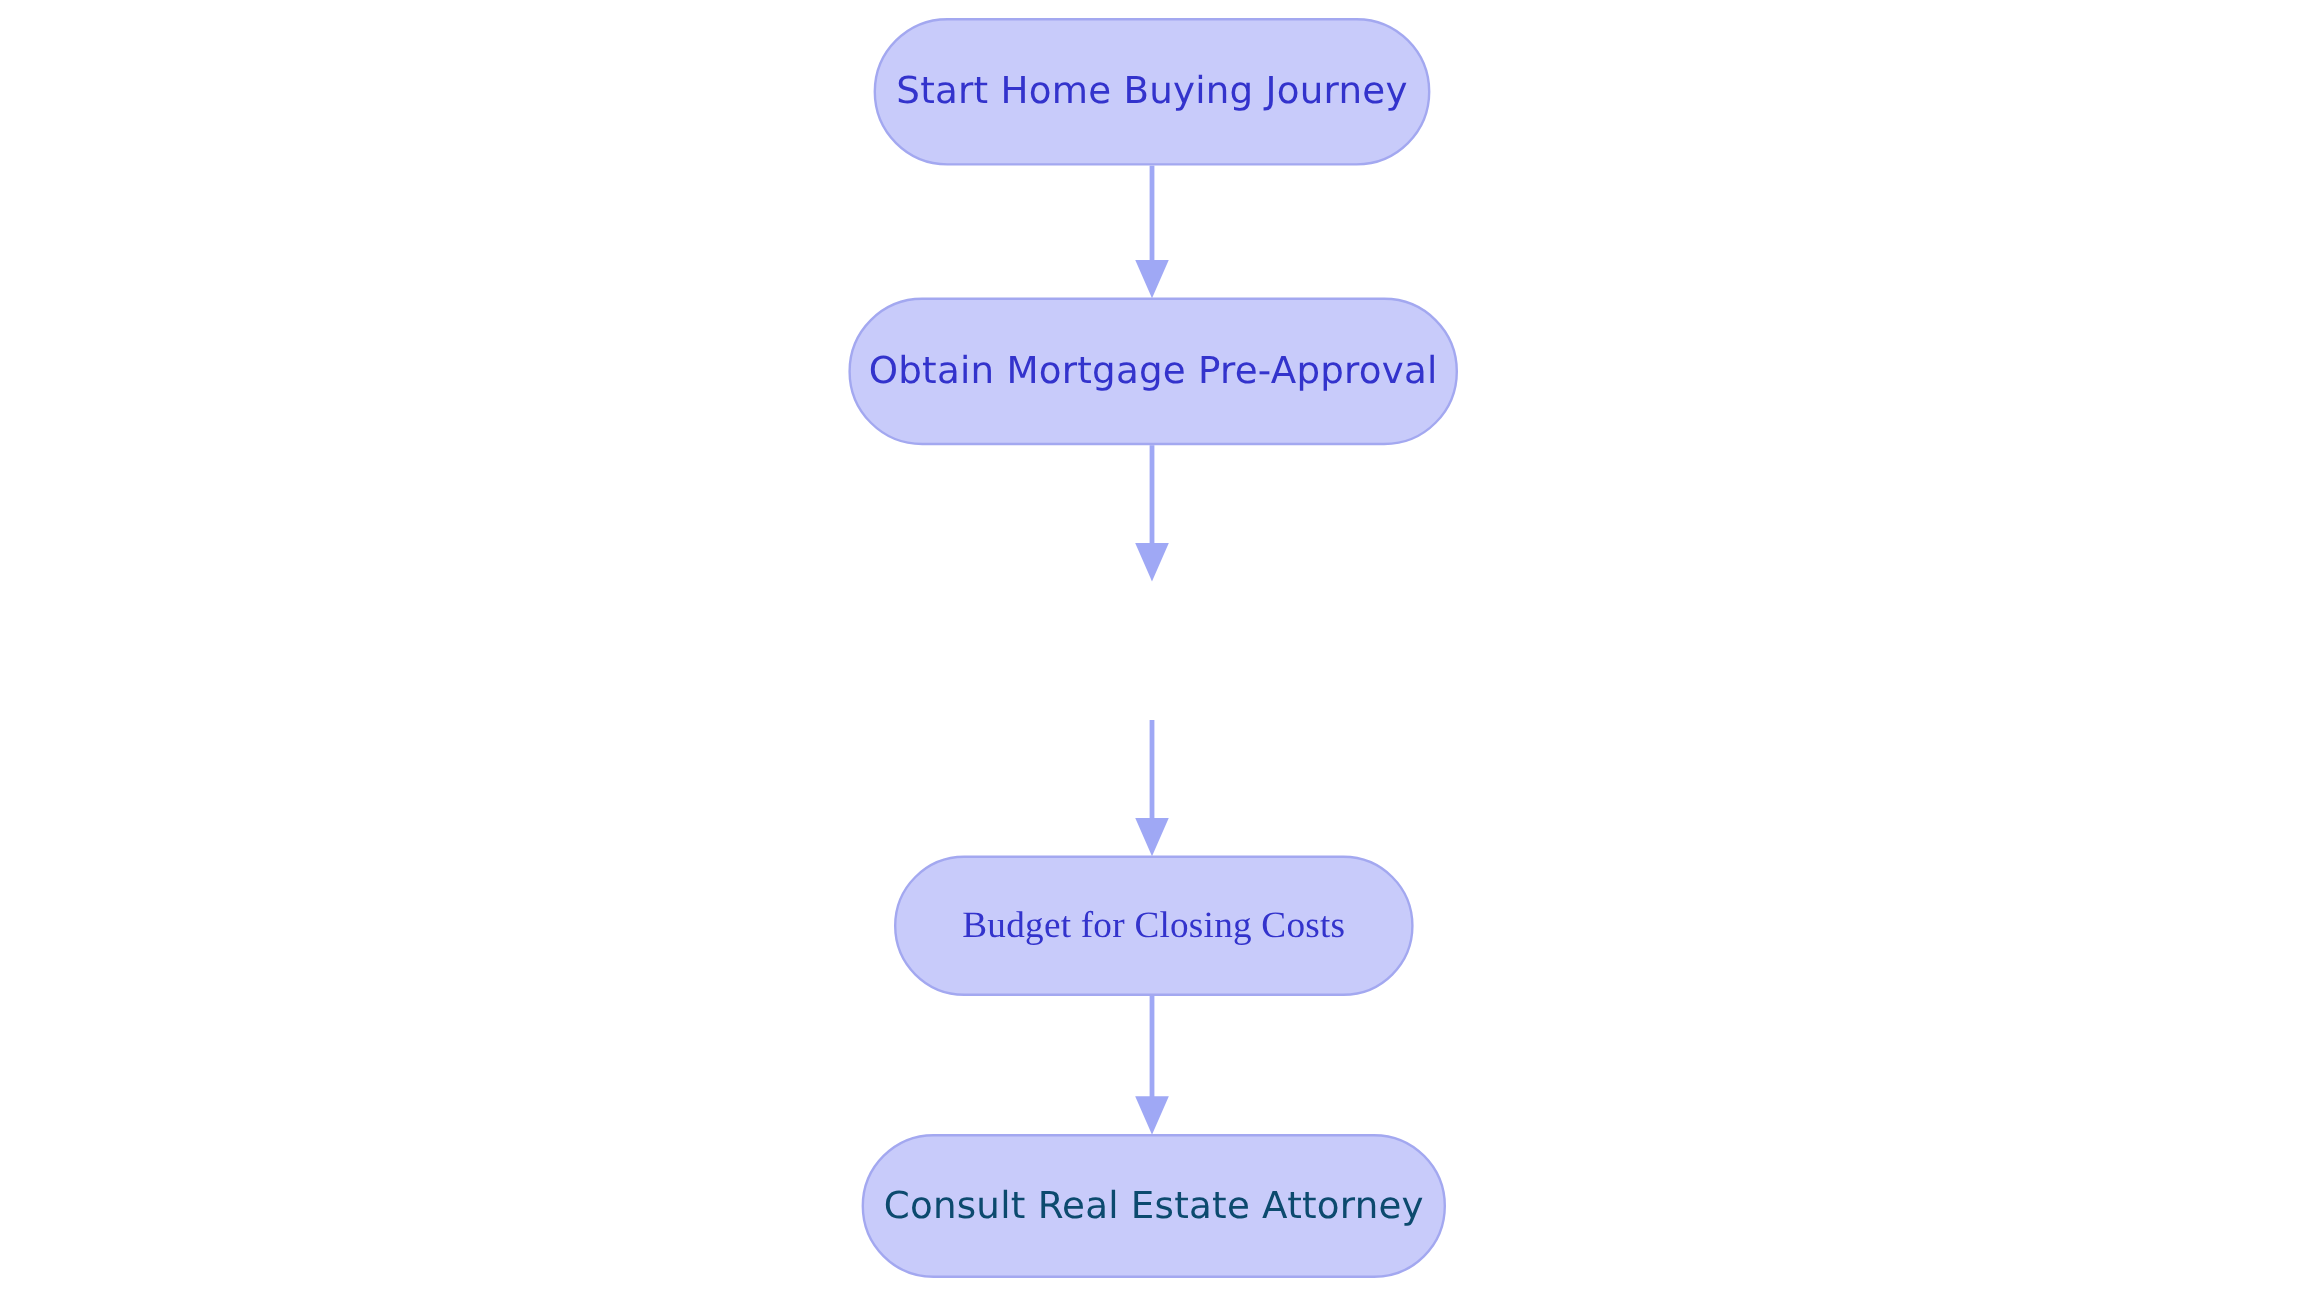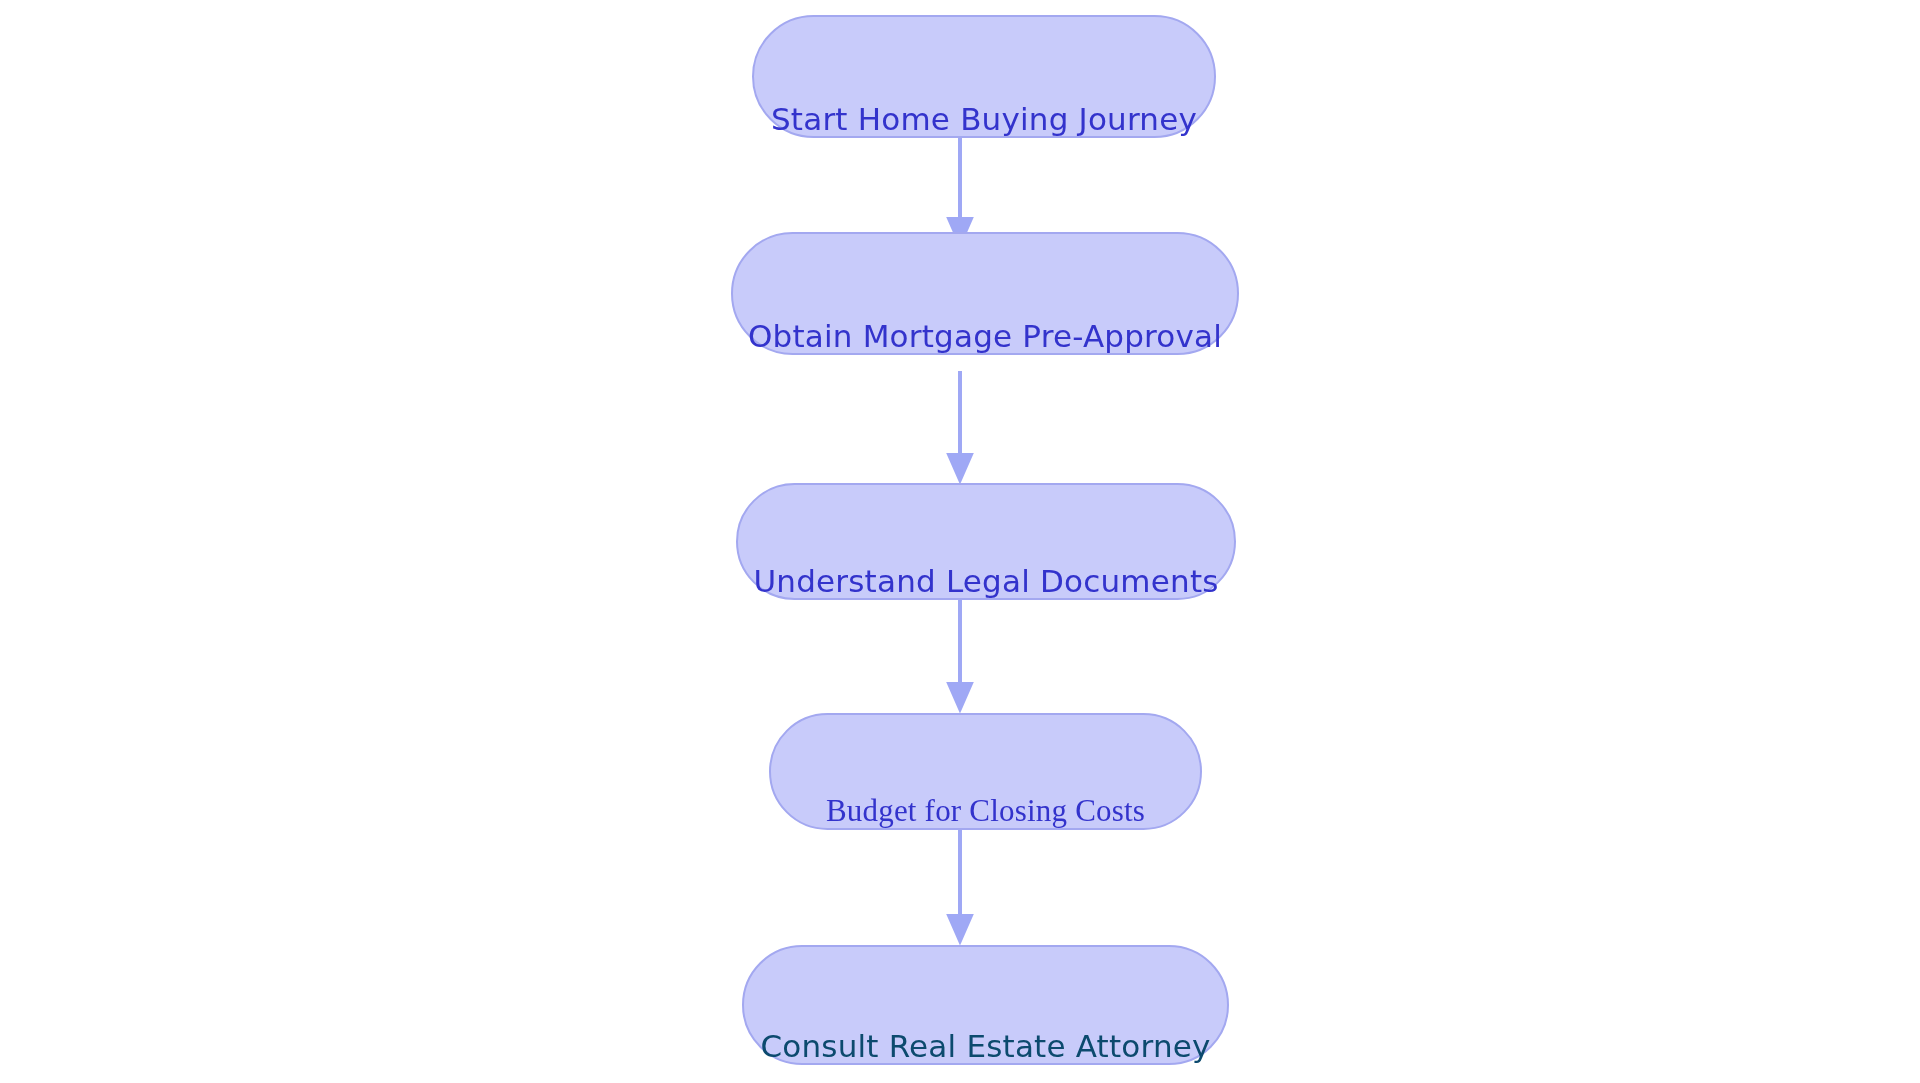--- a/index.html
+++ b/index.html
@@ -25,39 +25,38 @@
     left: 0;
     top: 0;
     width: 1920px;
     height: 1083px;
     pointer-events: none;
   }
   .flow-node {
     position: absolute;
     box-sizing: border-box;
     display: flex;
-    align-items: flex-end;
+    align-items: center;
     justify-content: center;
     border-style: solid;
     border-width: 2px;
     border-radius: 999px;
     z-index: 2;
-    margin-left: 24px;
   }
   .flow-node-label {
     font-size: 31px;
     font-weight: 400;
     letter-spacing: 0.2px;
     line-height: 1.1;
     white-space: nowrap;
     user-select: none;
   }
   
   .n0 { left: 728px;  top: 15px;  width: 464px; height: 123px; }
-  .n1 { left: 707px;  top: 232px; width: 508px; height: 123px; }
+  .n1 { left: 707px;  top: 248px; width: 508px; height: 123px; }
   .n2 { left: 712px;  top: 483px; width: 500px; height: 117px; }
   .n3 { left: 745px;  top: 713px; width: 433px; height: 117px; font-family: Liberation Serif, serif; }
   .n4 { left: 718px;  top: 945px; width: 487px; height: 120px; }
 </style>
 </head>
 <body>
 
 <div id="flowchart-canvas">
 
   <svg id="edge-layer" viewBox="0 0 1920 1083" width="1920" height="1083" xmlns="http://www.w3.org/2000/svg" aria-hidden="true">
@@ -77,23 +76,20 @@
   </svg>
 
   <div class="flow-node n0" style="background:#c8cbfa;border-color:#a3a8f0;">
     <span class="flow-node-label" style="color:#3333cc;">Start Home Buying Journey</span>
   </div>
 
   <div class="flow-node n1" style="background:#c8cbfa;border-color:#a3a8f0;">
     <span class="flow-node-label" style="color:#3333cc;">Obtain Mortgage Pre-Approval</span>
   </div>
 
-  <div class="flow-node n2" style="background:#c8cbfa;border-color:#a3a8f0;">
-    <span class="flow-node-label" style="color:#3333cc;">Understand Legal Documents</span>
-  </div>
 
   <div class="flow-node n3" style="background:#c8cbfa;border-color:#a3a8f0;">
     <span class="flow-node-label" style="color:#3333cc;">Budget for Closing Costs</span>
   </div>
 
   <div class="flow-node n4" style="background:#c8cbfa;border-color:#a3a8f0;">
     <span class="flow-node-label" style="color:#0c4a6e;">Consult Real Estate Attorney</span>
   </div>
 
 </div>

